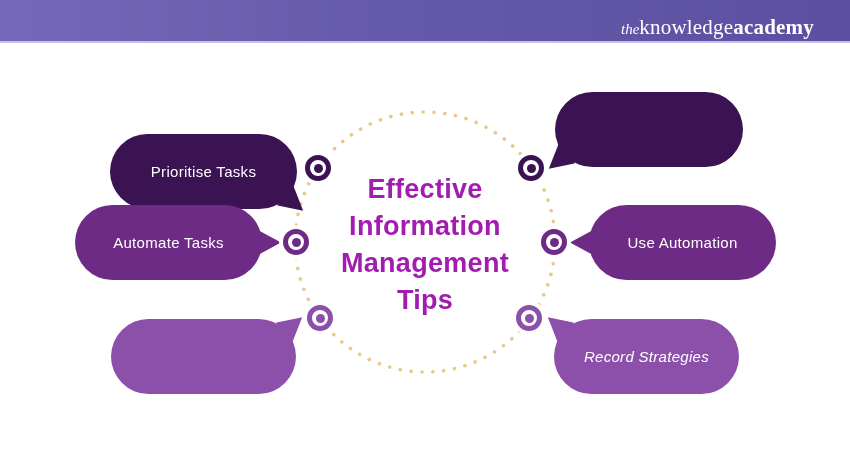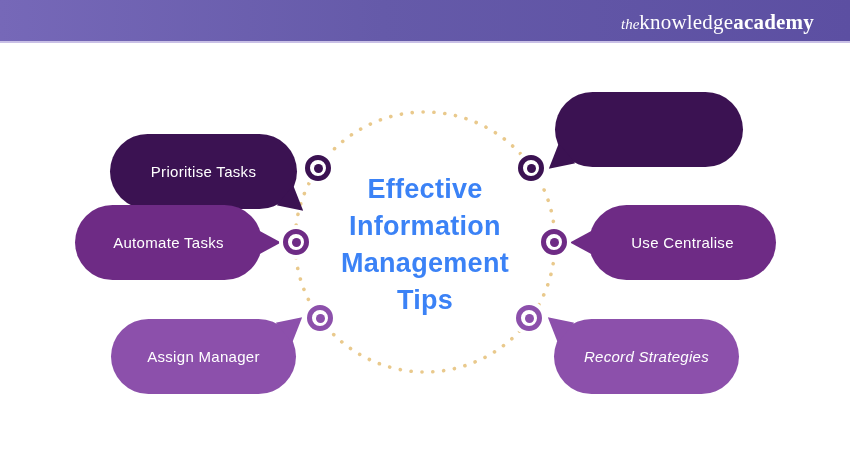--- a/index.html
+++ b/index.html
@@ -10,34 +10,34 @@
   }
 
   
   .header {
     position:absolute; left:0; top:0; width:850px; height:43px;
     background:linear-gradient(90deg,#7668b8 0%, #655aa9 45%, #5c4fa2 100%);
     border-bottom:2px solid #c9c0e6;
   }
   .logo {
     position:absolute; right:36px; top:7px; color:#ffffff;
-    font-family:"Liberation Serif", serif; white-space:nowrap; line-height:30px;
+    font-family:"Liberation Serif", serif; white-space:nowrap; line-height:40px;
   }
   .logo .the { font-style:italic; font-size:15px; font-weight:400; }
   .logo .knowledge { font-size:21px; font-weight:400; letter-spacing:0.2px; }
   .logo .academy { font-size:21px; font-weight:700; letter-spacing:0.2px; }
 
   
   .dotted-circle { position:absolute; left:285px; top:102px; }
 
   
   .center-title {
     position:absolute; left:315px; top:171px; width:220px;
     text-align:center; font-size:27px; font-weight:700; line-height:37px;
-    color:#3b82f6; letter-spacing:0.3px;
+    color:#a21caf; letter-spacing:0.3px;
   }
 
   
   .bubble {
     position:absolute; height:75px; border-radius:38px;
     display:flex; align-items:center; justify-content:center;
     color:#ffffff; font-size:15px; letter-spacing:0.3px; text-align:center;
     line-height:20px; padding:0 24px;
   }
   .dark  { background-color:#3b1252; }
@@ -101,28 +101,27 @@
 
     <div class="bubble dark" id="bubble-1">
       <span>Prioritise Tasks</span>
       <span class="tail tail-br"></span>
     </div>
     <div class="bubble mid" id="bubble-2">
       <span>Automate Tasks</span>
       <span class="tail tail-right"></span>
     </div>
     <div class="bubble light" id="bubble-3">
-      <span>Assign Manager</span>
       <span class="tail tail-tr"></span>
     </div>
     <div class="bubble dark" id="bubble-4">
       <span class="tail tail-bl"></span>
     </div>
     <div class="bubble mid" id="bubble-5">
-      <span>Use Centralise</span>
+      <span>Use Automation</span>
       <span class="tail tail-left"></span>
     </div>
     <div class="bubble light" id="bubble-6">
       <span>Record Strategies</span>
       <span class="tail tail-tl"></span>
     </div>
 
     <div class="bullseye c-dark" id="dot-1">
         <span class="core"></span>
       </div>

